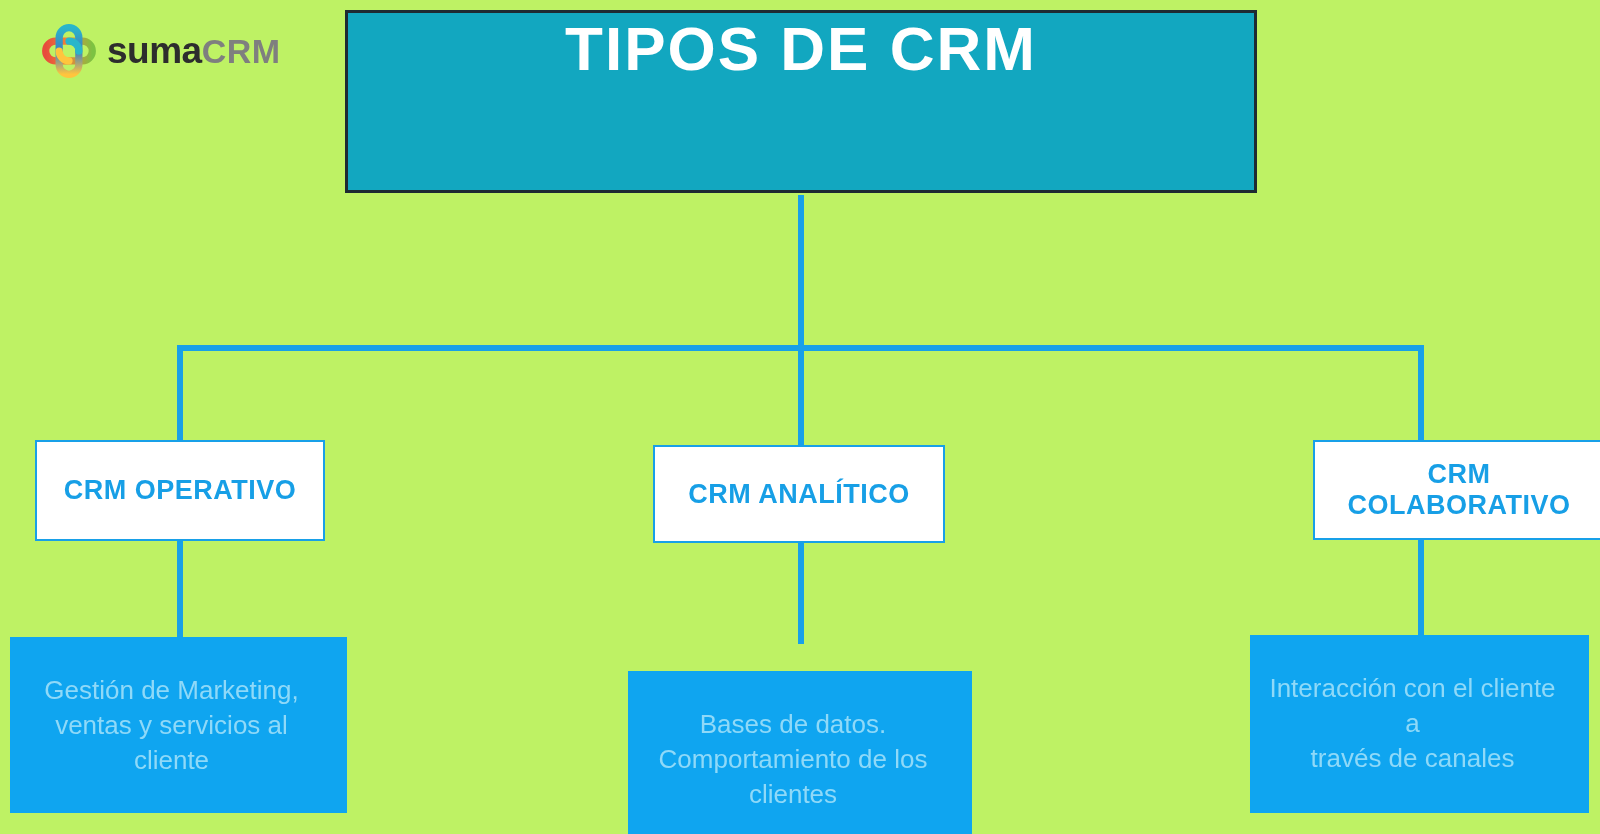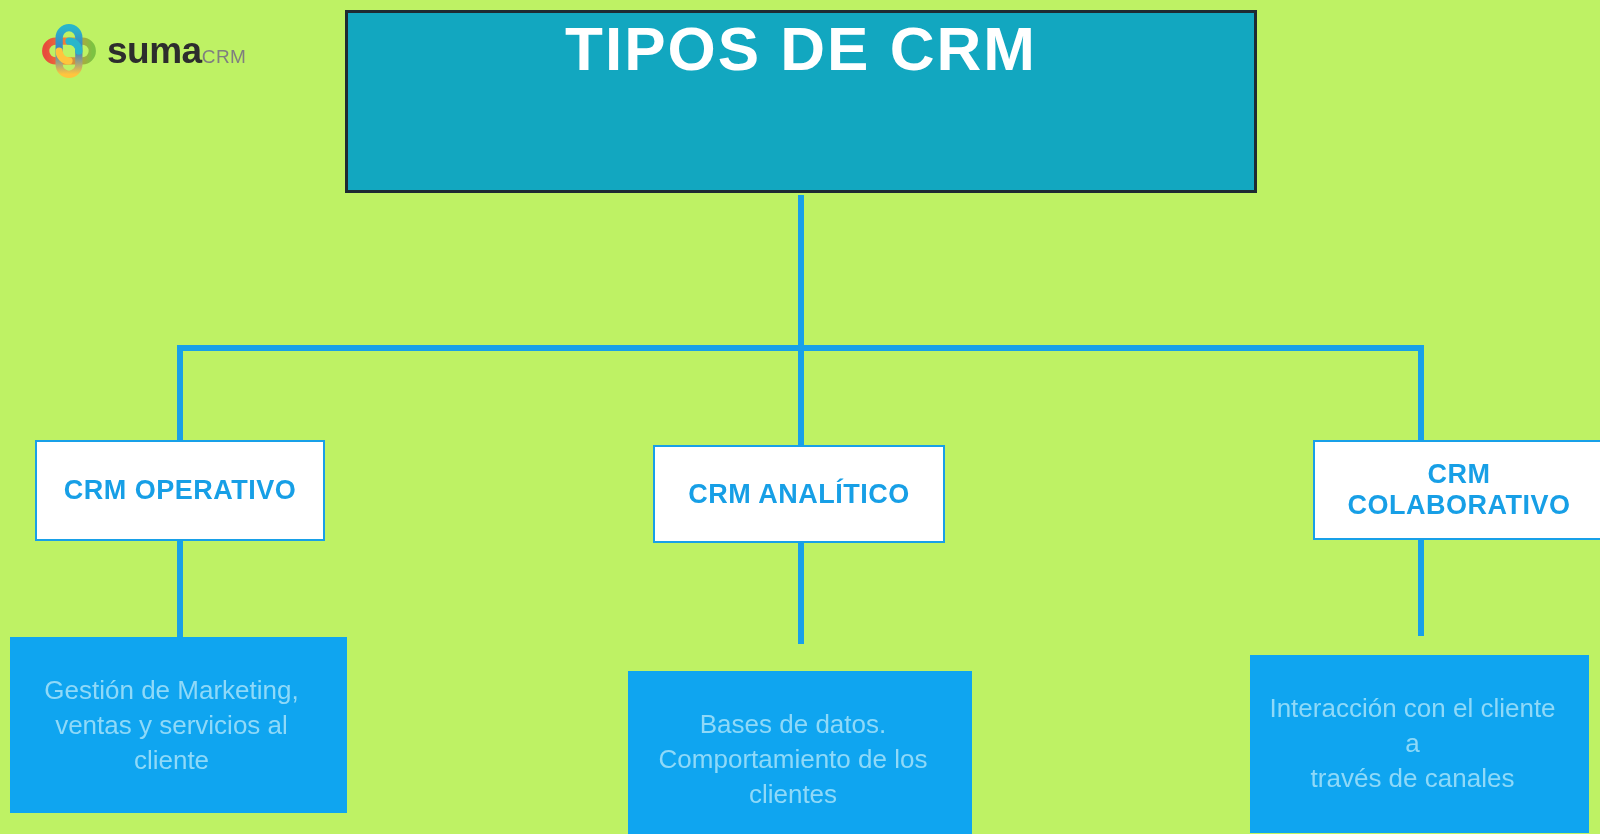--- a/index.html
+++ b/index.html
@@ -12,21 +12,21 @@
     --logo_dark:#2d2d2d;
     --logo_gray:#7f7f7f;
   }
   html,body{margin:0;padding:0;background:#ffffff;}
   body{font-family:"Liberation Sans", sans-serif;}
   .canvas{position:relative;width:1600px;height:834px;background:#bef264;overflow:hidden;}
 
   .logo{position:absolute;left:40px;top:24px;display:flex;align-items:center;gap:9px;}
   .logo-text{display:flex;align-items:baseline;}
   .logo-suma{font-size:37px;font-weight:bold;color:var(--logo_dark);letter-spacing:-0.5px;}
-  .logo-crm{font-size:19px;font-weight:normal;color:var(--logo_gray);letter-spacing:0.5px;}
+  .logo-crm{font-size:34px;font-weight:bold;color:var(--logo_gray);letter-spacing:0.5px;}
 
   .title-box{
     position:absolute;left:345px;top:10px;width:912px;height:183px;
     background:var(--teal);border:3px solid var(--title_border);
     box-sizing:border-box;display:flex;align-items:flex-start;justify-content:center;
   }
   .title-box h1{
     margin:0;color:#ffffff;font-size:62px;font-weight:bold;letter-spacing:2px;
   }
 
@@ -52,21 +52,21 @@
 
   .box-desc{
     position:absolute;background:var(--fill_blue);
     box-sizing:border-box;display:flex;justify-content:center;align-items:flex-start;
     padding:36px 24px 0 10px;
     color:var(--desc_text);font-size:26px;line-height:35px;font-weight:300;
     text-align:center;
   }
   .desc-1{left:10px;top:637px;width:337px;height:176px;}
   .desc-2{left:628px;top:643px;width:344px;height:177px;margin-top:28px;}
-  .desc-3{left:1250px;top:635px;width:339px;height:178px;margin-top:20px;}
+  .desc-3{left:1250px;top:635px;width:339px;height:178px;}
 </style>
 </head>
 <body>
 
 <div class="canvas">
 
   <div class="logo">
     <svg width="58" height="54" viewBox="0 0 56 52" aria-hidden="true">
       <defs>
         <linearGradient id="gh" x1="0" y1="0" x2="1" y2="0">

